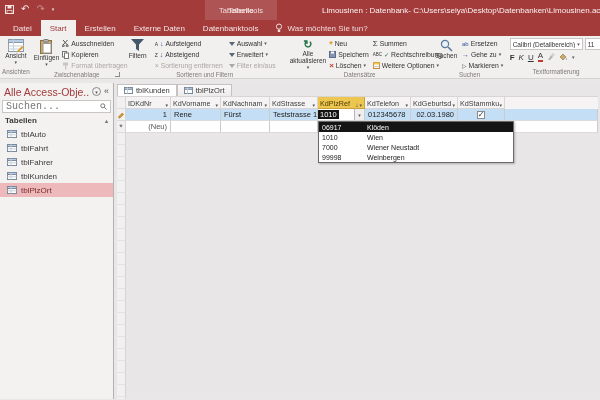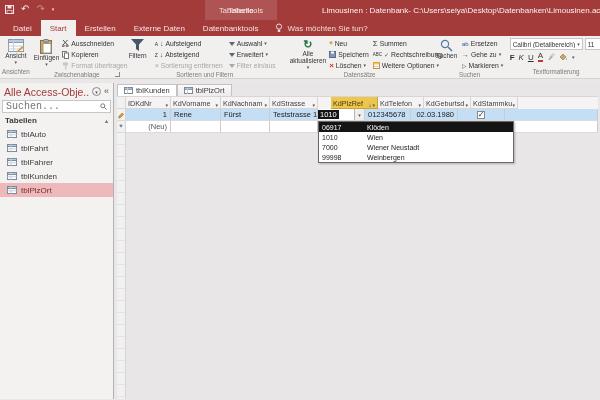--- a/index.html
+++ b/index.html
@@ -88,21 +88,21 @@
   .doc-tab.active { background:#fff; }
 
   .hrow { display:flex; height:13px; width:481px; background:#F5F3F3;
     border-top:1px solid #D9D5D5; }
   .hcell { border-right:1px solid #D9D5D5; border-bottom:1px solid #D9D5D5;
     display:flex; align-items:flex-end; padding:0 2px; font-size:7.2px; color:#3F3F3F;
     overflow:hidden; }
   .hcell .lbl { flex:1; white-space:nowrap; overflow:hidden; }
   .hcell .sort { display:none; font-size:6px; color:#333; margin-right:1px; }
   .hcell.sorted .sort { display:inline; }
-  .hcell.selected { background:#EDC64F; border-color:#C9A23B; color:#4A3A08;margin-left:13px; }
+  .hcell.selected { background:#EDC64F; border-color:#C9A23B; color:#4A3A08; }
   .hcell.italic .lbl { font-style:italic; color:#555; }
 
   .selcell { width:9px; border-right:1px solid #D9D5D5; border-bottom:1px solid #DDDAD9;
     background:#F2F1F1; display:flex; align-items:center; justify-content:center; flex:none; }
   .drow { display:flex; height:12px; width:481px; background:#fff; font-size:7.5px; color:#222; }
   .drow.hl { background:#C4DEF5; }
   .drow.hl .dcell { background:#C4DEF5; }
   .dcell { border-right:1px solid #CFCBCB; border-bottom:1px solid #DDDAD9;
     padding:0 3px; display:flex; align-items:center; overflow:hidden;
     white-space:nowrap; background:#fff; }

